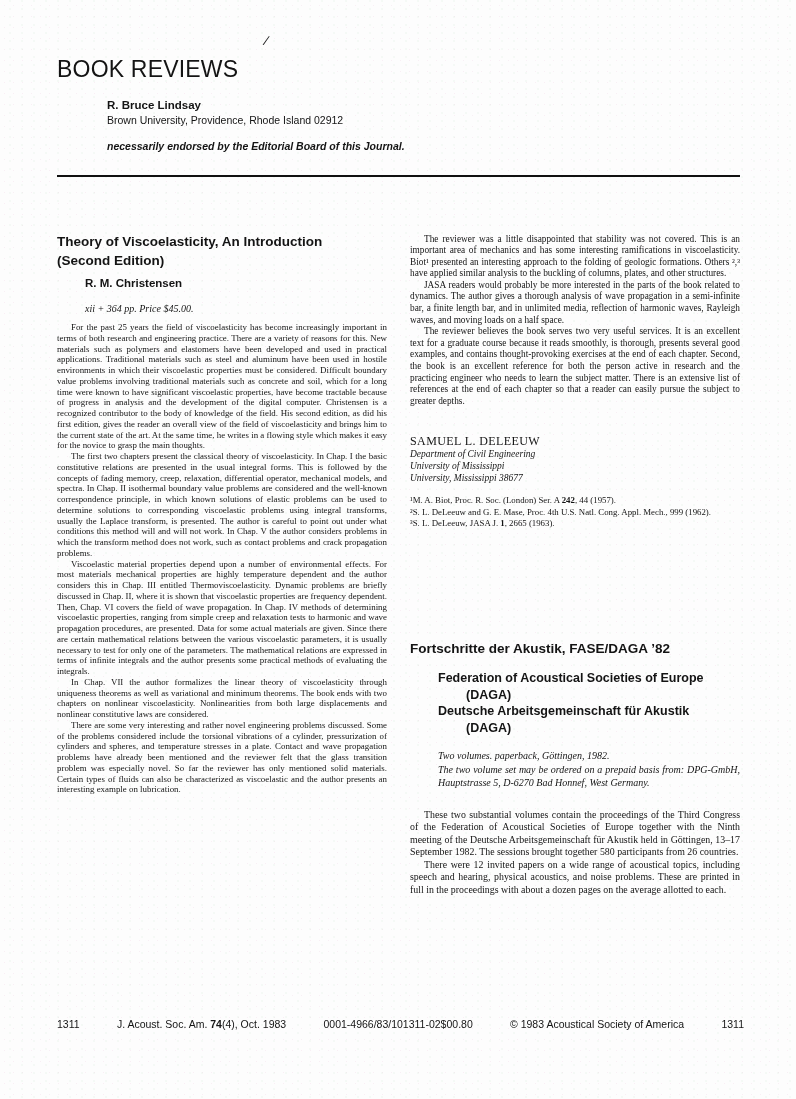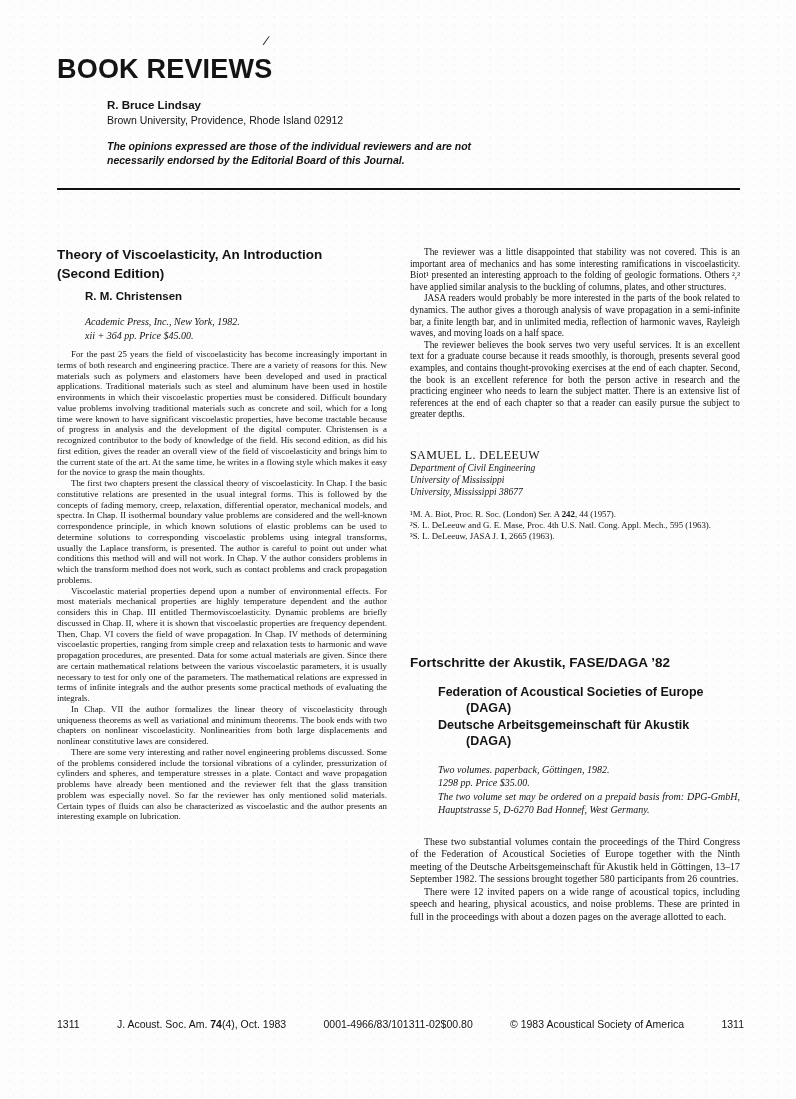--- a/index.html
+++ b/index.html
@@ -24,22 +24,22 @@
     position: absolute;
     left: 264px;
     top: 33px;
     font: italic bold 14px "Liberation Serif", serif;
     transform: rotate(8deg);
   }
 
   
   .masthead-title {
     font-family: "Liberation Sans", sans-serif;
-    font-weight: bold;
-    font-size: 27px;
+    font-weight: normal;
+    font-size: 23px;
     letter-spacing: 0.2px;
     line-height: 26px;
   }
   .editor-block { margin: 16px 0 12px 50px; }
   .editor-name {
     font-family: "Liberation Sans", sans-serif;
     font-weight: bold;
     font-size: 11.5px;
     line-height: 15px;
   }
@@ -142,38 +142,36 @@
 <div class="page">
 
   <span class="artifact-mark">/</span>
 
   <header>
     <h1 class="masthead-title">BOOK REVIEWS</h1>
     <div class="editor-block">
       <div class="editor-name">R. Bruce Lindsay</div>
       <div class="editor-affiliation">Brown University, Providence, Rhode Island 02912</div>
       <div class="disclaimer">
-        <div>The opinions expressed are those of the individual reviewers and are not</div>
         <div>necessarily endorsed by the Editorial Board of this Journal.</div>
       </div>
     </div>
   </header>
 
   <hr class="header-rule">
 
   <main class="columns">
 
     <section class="col col-left">
       <h2 class="review-title">
         <span>Theory of Viscoelasticity, An Introduction</span><br>
         <span>(Second Edition)</span>
       </h2>
       <div class="review-author">R. M. Christensen</div>
       <div class="imprint">
-        <div>Academic Press, Inc., New York, 1982.</div>
         <div>xii + 364 pp. Price $45.00.</div>
       </div>
       <div class="body-text body-sm">
         <p>For the past 25 years the field of viscoelasticity has become increasingly important in terms of both research and engineering practice. There are a variety of reasons for this. New materials such as polymers and elastomers have been developed and used in practical applications. Traditional materials such as steel and aluminum have been used in hostile environments in which their viscoelastic properties must be considered. Difficult boundary value problems involving traditional materials such as concrete and soil, which for a long time were known to have significant viscoelastic properties, have become tractable because of progress in analysis and the development of the digital computer. Christensen is a recognized contributor to the body of knowledge of the field. His second edition, as did his first edition, gives the reader an overall view of the field of viscoelasticity and brings him to the current state of the art. At the same time, he writes in a flowing style which makes it easy for the novice to grasp the main thoughts.</p>
         <p>The first two chapters present the classical theory of viscoelasticity. In Chap. I the basic constitutive relations are presented in the usual integral forms. This is followed by the concepts of fading memory, creep, relaxation, differential operator, mechanical models, and spectra. In Chap. II isothermal boundary value problems are considered and the well-known correspondence principle, in which known solutions of elastic problems can be used to determine solutions to corresponding viscoelastic problems using integral transforms, usually the Laplace transform, is presented. The author is careful to point out under what conditions this method will and will not work. In Chap. V the author considers problems in which the transform method does not work, such as contact problems and crack propagation problems.</p>
         <p>Viscoelastic material properties depend upon a number of environmental effects. For most materials mechanical properties are highly temperature dependent and the author considers this in Chap. III entitled Thermoviscoelasticity. Dynamic problems are briefly discussed in Chap. II, where it is shown that viscoelastic properties are frequency dependent. Then, Chap. VI covers the field of wave propagation. In Chap. IV methods of determining viscoelastic properties, ranging from simple creep and relaxation tests to harmonic and wave propagation procedures, are presented. Data for some actual materials are given. Since there are certain mathematical relations between the various viscoelastic parameters, it is usually necessary to test for only one of the parameters. The mathematical relations are expressed in terms of infinite integrals and the author presents some practical methods of evaluating the integrals.</p>
         <p>In Chap. VII the author formalizes the linear theory of viscoelasticity through uniqueness theorems as well as variational and minimum theorems. The book ends with two chapters on nonlinear viscoelasticity. Nonlinearities from both large displacements and nonlinear constitutive laws are considered.</p>
         <p>There are some very interesting and rather novel engineering problems discussed. Some of the problems considered include the torsional vibrations of a cylinder, pressurization of cylinders and spheres, and temperature stresses in a plate. Contact and wave propagation problems have already been mentioned and the reviewer felt that the glass transition problem was especially novel. So far the reviewer has only mentioned solid materials. Certain types of fluids can also be characterized as viscoelastic and the author presents an interesting example on lubrication.</p>
       </div>
     </section>
@@ -187,35 +185,34 @@
 
       <div class="signature">
         <div class="signature-name">SAMUEL L. DELEEUW</div>
         <div class="signature-affil">Department of Civil Engineering</div>
         <div class="signature-affil">University of Mississippi</div>
         <div class="signature-affil">University, Mississippi 38677</div>
       </div>
 
       <div class="footnotes">
         <div class="footnote"><span>¹M. A. Biot, Proc. R. Soc. (London) Ser. A </span><b>242</b><span>, 44 (1957).</span></div>
-        <div class="footnote"><span>²S. L. DeLeeuw and G. E. Mase, Proc. 4th U.S. Natl. Cong. Appl. Mech., 595 (1963).</span><b></b><span></span></div>
+        <div class="footnote"><span>²S. L. DeLeeuw and G. E. Mase, Proc. 4th U.S. Natl. Cong. Appl. Mech., 999 (1962).</span><b></b><span></span></div>
         <div class="footnote"><span>³S. L. DeLeeuw, JASA J. </span><b>1</b><span>, 2665 (1963).</span></div>
       </div>
 
       <div class="review-2">
         <h2 class="review-title">Fortschritte der Akustik, FASE/DAGA ’82</h2>
         <div class="author-group">
           <div class="author-line1">Federation of Acoustical Societies of Europe</div>
           <div class="author-line2">(DAGA)</div>
           <div class="author-line1">Deutsche Arbeitsgemeinschaft für Akustik</div>
           <div class="author-line2">(DAGA)</div>
         </div>
         <div class="imprint">
           <div>Two volumes. paperback, Göttingen, 1982.</div>
-          <div>1298 pp. Price $35.00.</div>
           <div class="wrapline">The two volume set may be ordered on a prepaid basis from: DPG-GmbH, Hauptstrasse 5, D-6270 Bad Honnef, West Germany.</div>
         </div>
         <div class="body-text body-lg">
           <p>These two substantial volumes contain the proceedings of the Third Congress of the Federation of Acoustical Societies of Europe together with the Ninth meeting of the Deutsche Arbeitsgemeinschaft für Akustik held in Göttingen, 13–17 September 1982. The sessions brought together 580 participants from 26 countries.</p>
           <p>There were 12 invited papers on a wide range of acoustical topics, including speech and hearing, physical acoustics, and noise problems. These are printed in full in the proceedings with about a dozen pages on the average allotted to each.</p>
         </div>
       </div>
     </section>
   </main>
 

